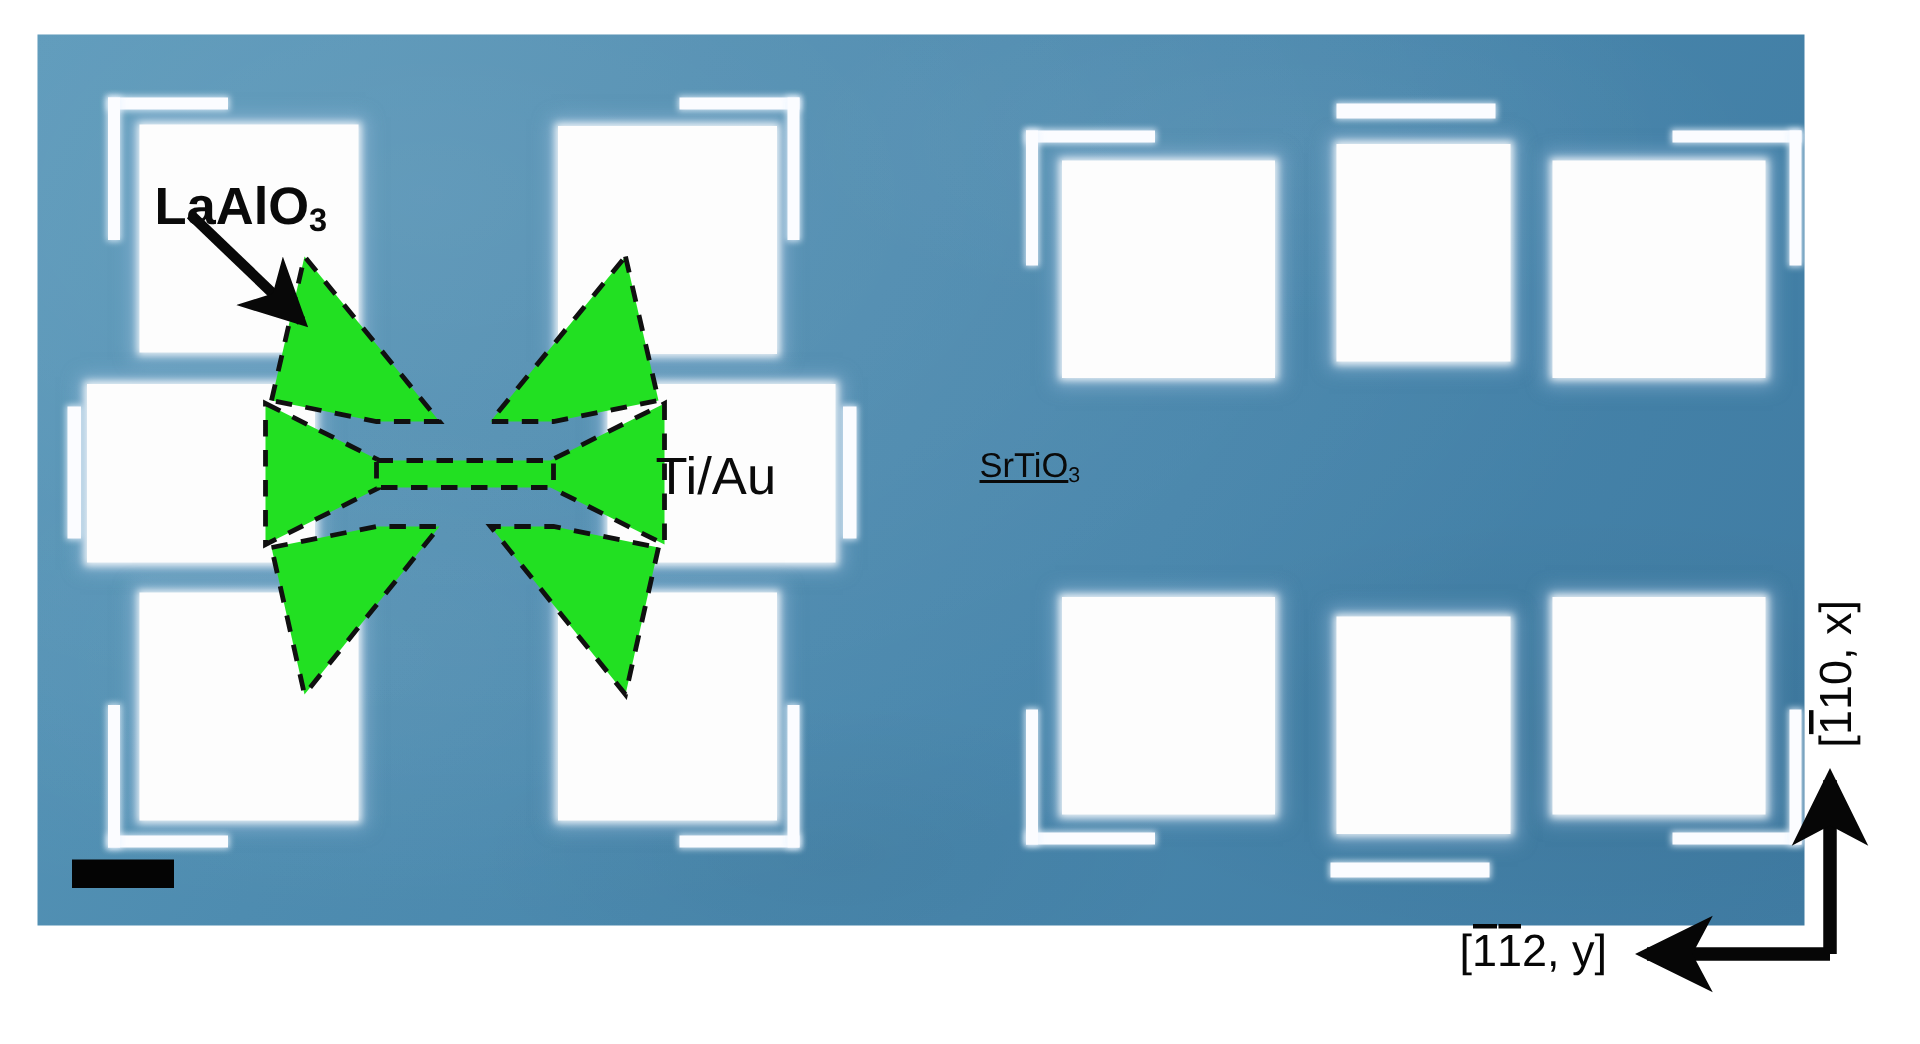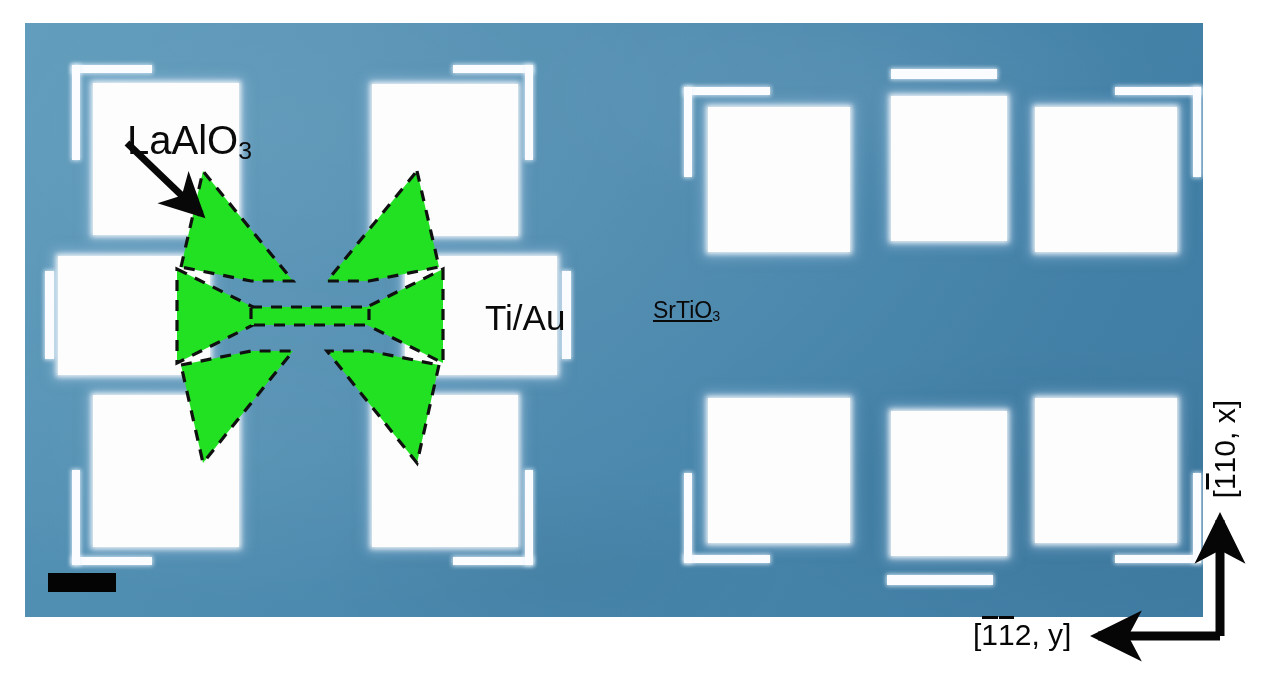--- a/index.html
+++ b/index.html
@@ -237,25 +237,25 @@
 
     <svg id="lead-svg" viewBox="0 0 1178 594">
       <defs>
         <marker id="ah" viewBox="0 0 12 12" refX="9.5" refY="6" markerWidth="7" markerHeight="7" orient="auto-start-reverse">
           <path d="M 0 0.5 L 11 6 L 0 11.5 L 3 6 Z" fill="#080808"></path>
         </marker>
       </defs>
       <line x1="102" y1="120" x2="176" y2="191" stroke="#080808" stroke-width="7" marker-end="url(#ah)"></line>
     </svg>
 
-    <div class="ov-label" style="left:102px; top:95px; font-size:40px;">
+    <div class="ov-label" style="left:78px; top:95px; font-size:35px;font-weight:bold;">
       <span>LaAlO</span><sub>3</sub>
     </div>
 
-    <div class="ov-label" style="left:412px; top:275px; font-size:35px;margin-left:48px;">
+    <div class="ov-label" style="left:412px; top:275px; font-size:35px;">
       <span>Ti/Au</span>
     </div>
 
     <div class="ov-label" style="left:628px; top:274px; font-size:23px;text-decoration:underline;">
       <span>SrTiO</span><sub>3</sub>
     </div>
 
 
     <div id="scale-bar" style="left:23px; top:550px; width:68px; height:19px;"></div>
 

